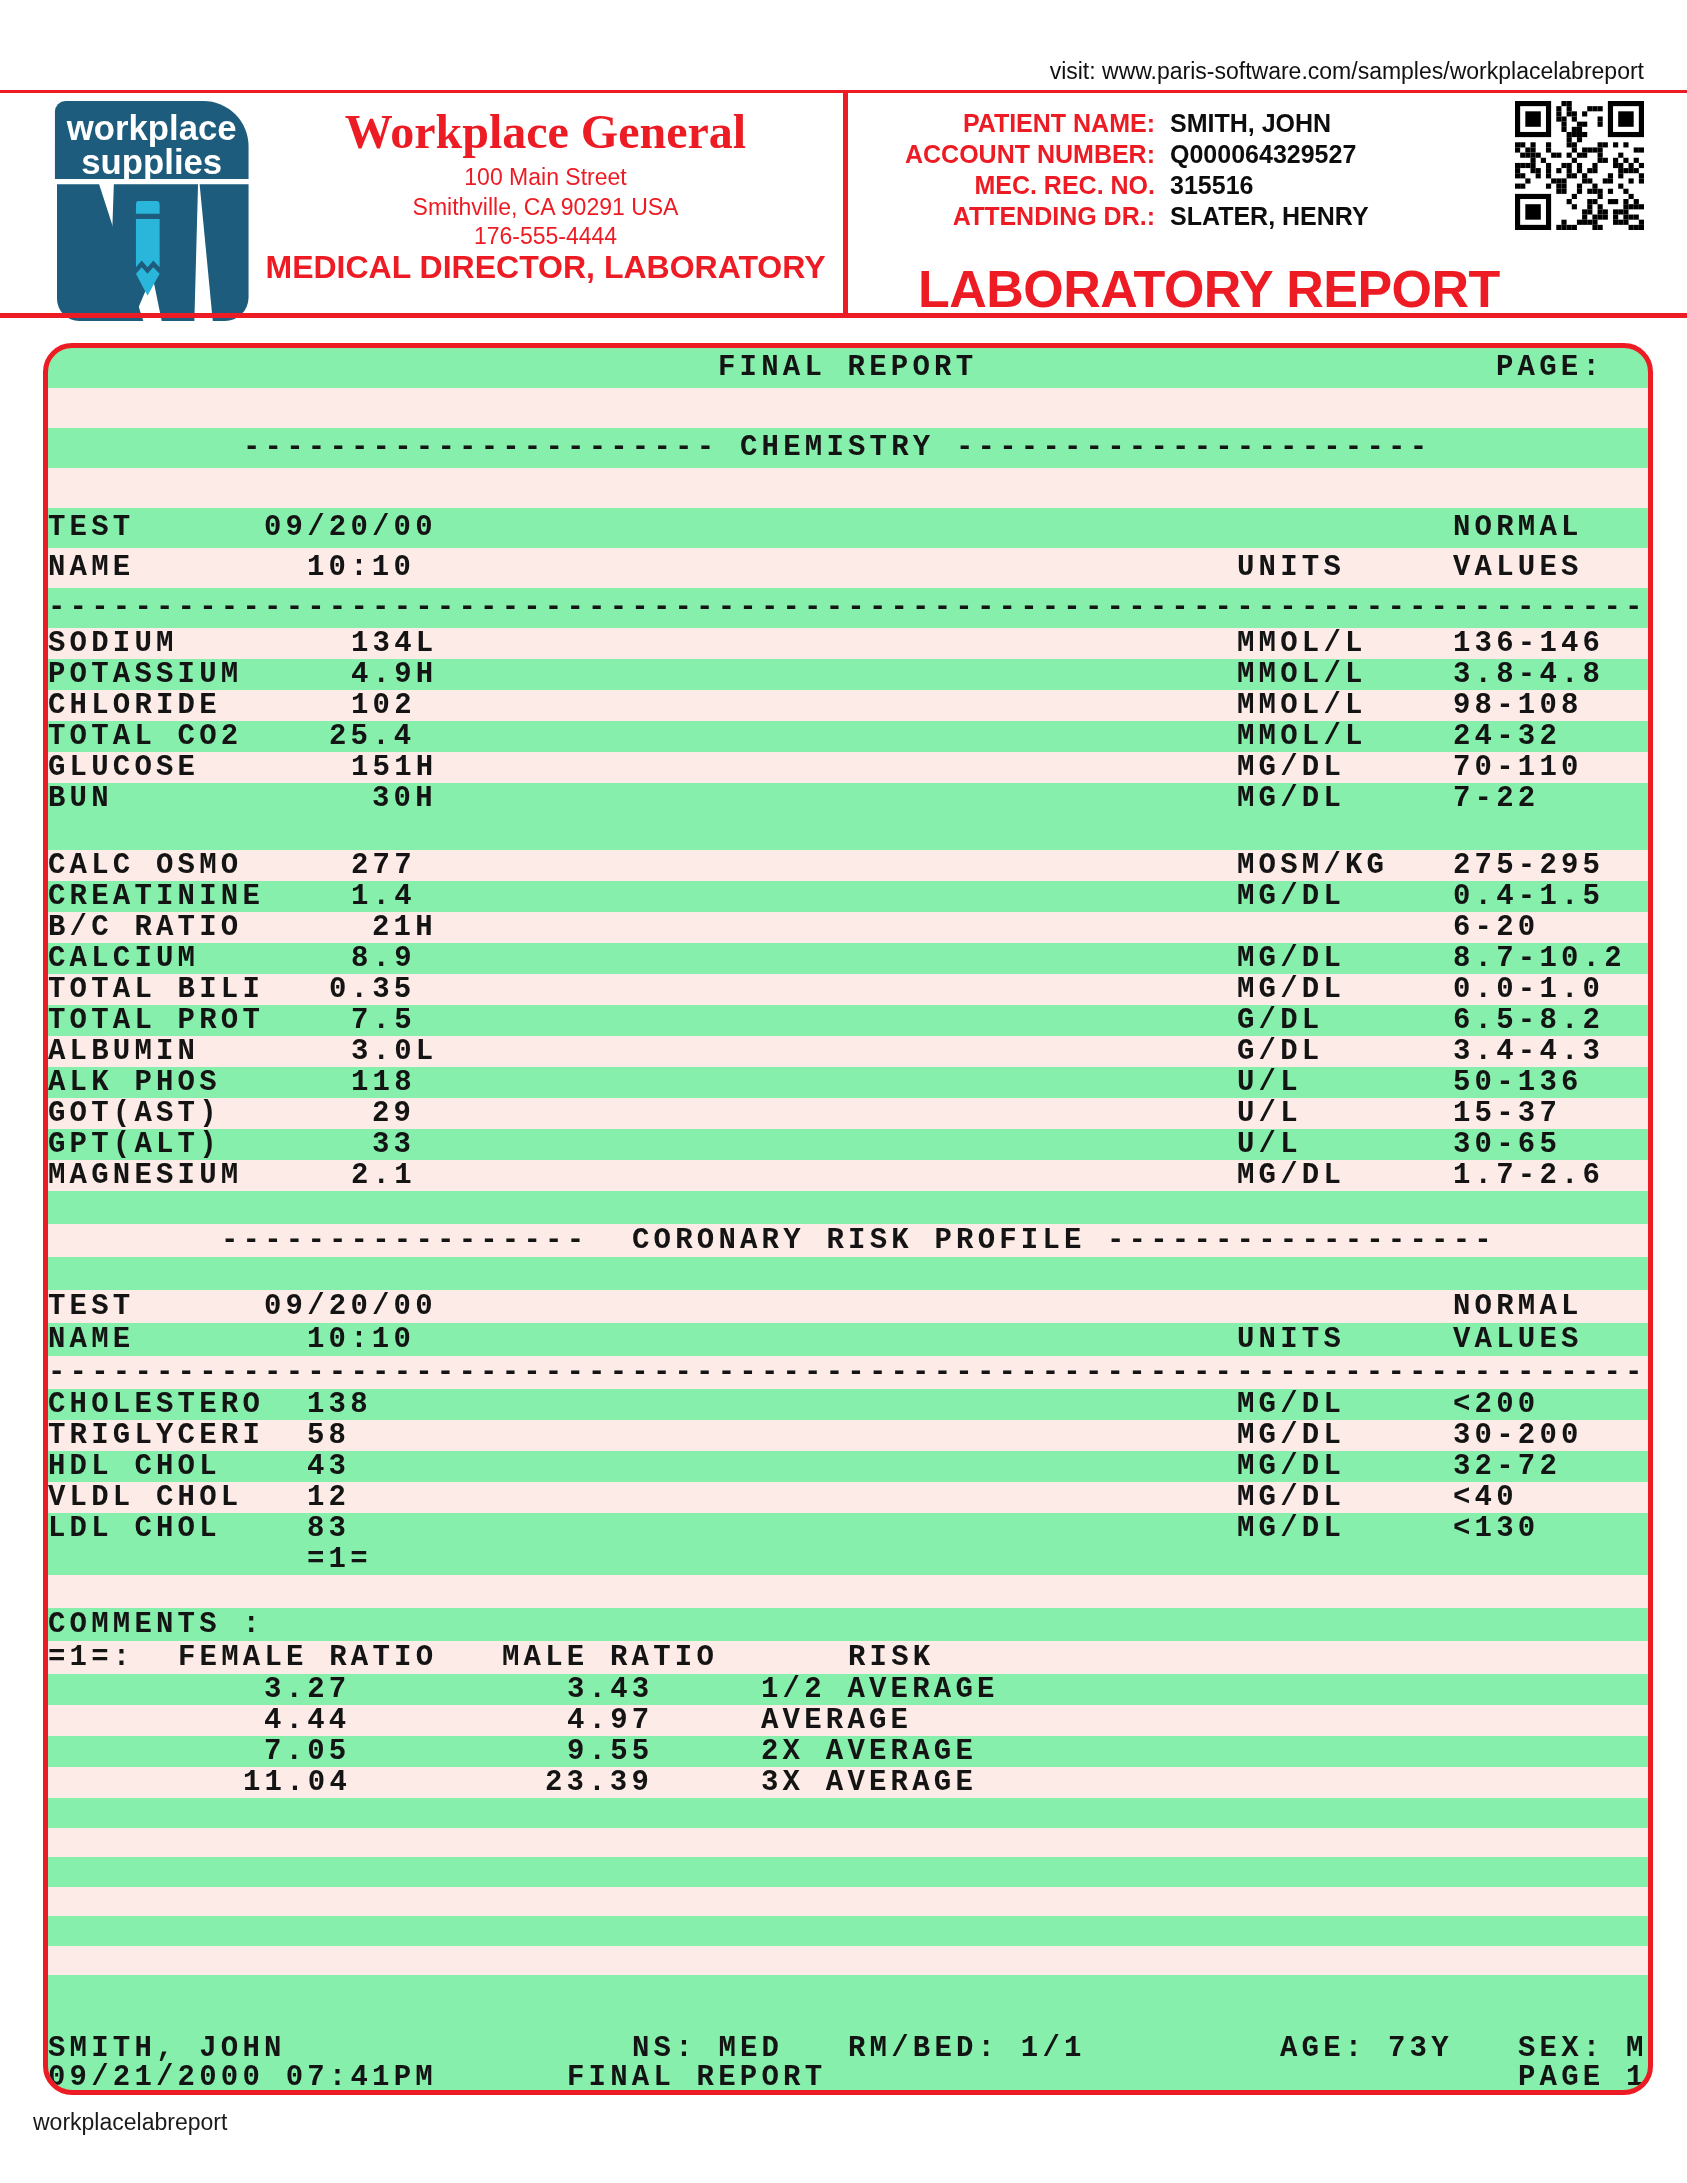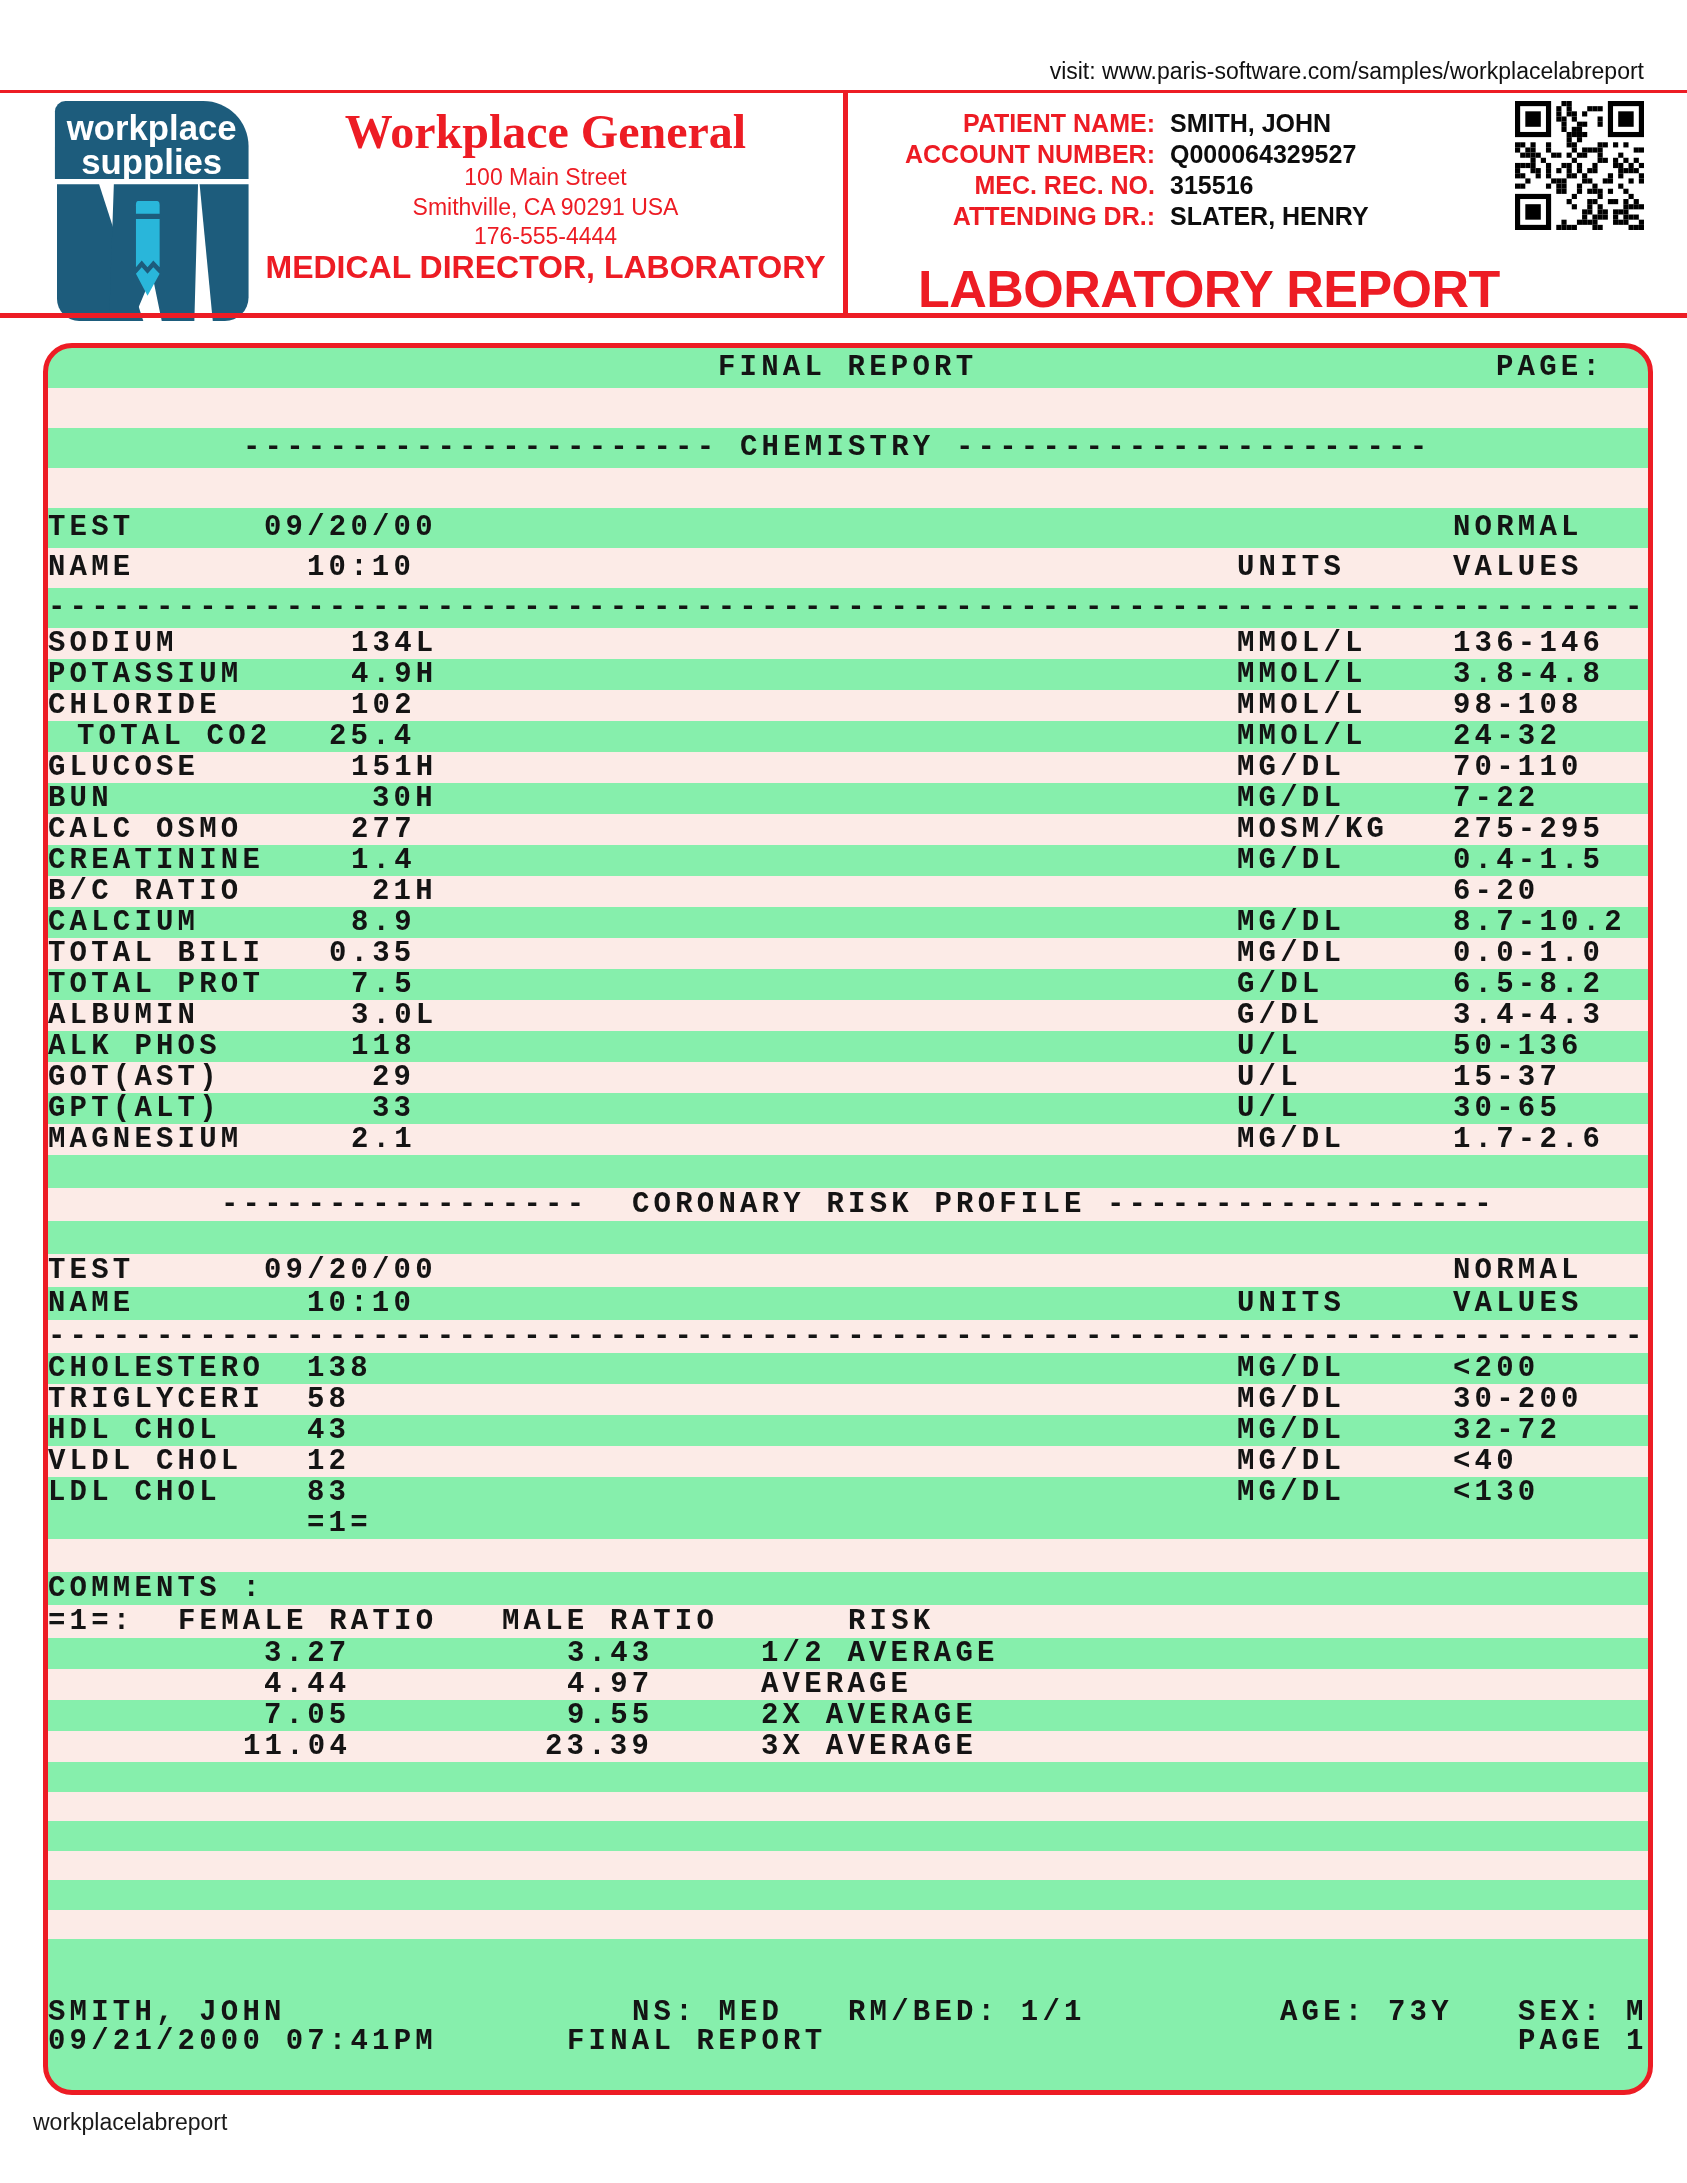--- a/index.html
+++ b/index.html
@@ -349,38 +349,38 @@
         <span class="cell" style="left: 1189px;">MMOL/L</span>
         <span class="cell" style="left: 1405px;">3.8-4.8</span>
       </div>
       <div class="rline pink" style="height: 31px;">
         <span class="cell" style="left: 0px;">CHLORIDE</span>
         <span class="cell" style="left: 303px;">102</span>
         <span class="cell" style="left: 1189px;">MMOL/L</span>
         <span class="cell" style="left: 1405px;">98-108</span>
       </div>
       <div class="rline" style="height: 31px;">
-        <span class="cell" style="left: 0px; padding-left: 29px;">TOTAL CO2</span>
+        <span class="cell" style="left: 0px;">TOTAL CO2</span>
         <span class="cell" style="left: 281px;">25.4</span>
         <span class="cell" style="left: 1189px;">MMOL/L</span>
         <span class="cell" style="left: 1405px;">24-32</span>
       </div>
       <div class="rline pink" style="height: 31px;">
         <span class="cell" style="left: 0px;">GLUCOSE</span>
         <span class="cell" style="left: 303px;">151H</span>
         <span class="cell" style="left: 1189px;">MG/DL</span>
         <span class="cell" style="left: 1405px;">70-110</span>
       </div>
       <div class="rline" style="height: 31px;">
         <span class="cell" style="left: 0px;">BUN</span>
         <span class="cell" style="left: 324px;">30H</span>
         <span class="cell" style="left: 1189px;">MG/DL</span>
         <span class="cell" style="left: 1405px;">7-22</span>
       </div>
-      <div class="rline pink" style="height: 31px;">
+      <div class="rline pink" style="height: 31px; margin-top: 36px;">
         <span class="cell" style="left: 0px;">CALC OSMO</span>
         <span class="cell" style="left: 303px;">277</span>
         <span class="cell" style="left: 1189px;">MOSM/KG</span>
         <span class="cell" style="left: 1405px;">275-295</span>
       </div>
       <div class="rline" style="height: 31px;">
         <span class="cell" style="left: 0px;">CREATININE</span>
         <span class="cell" style="left: 303px;">1.4</span>
         <span class="cell" style="left: 1189px;">MG/DL</span>
         <span class="cell" style="left: 1405px;">0.4-1.5</span>

